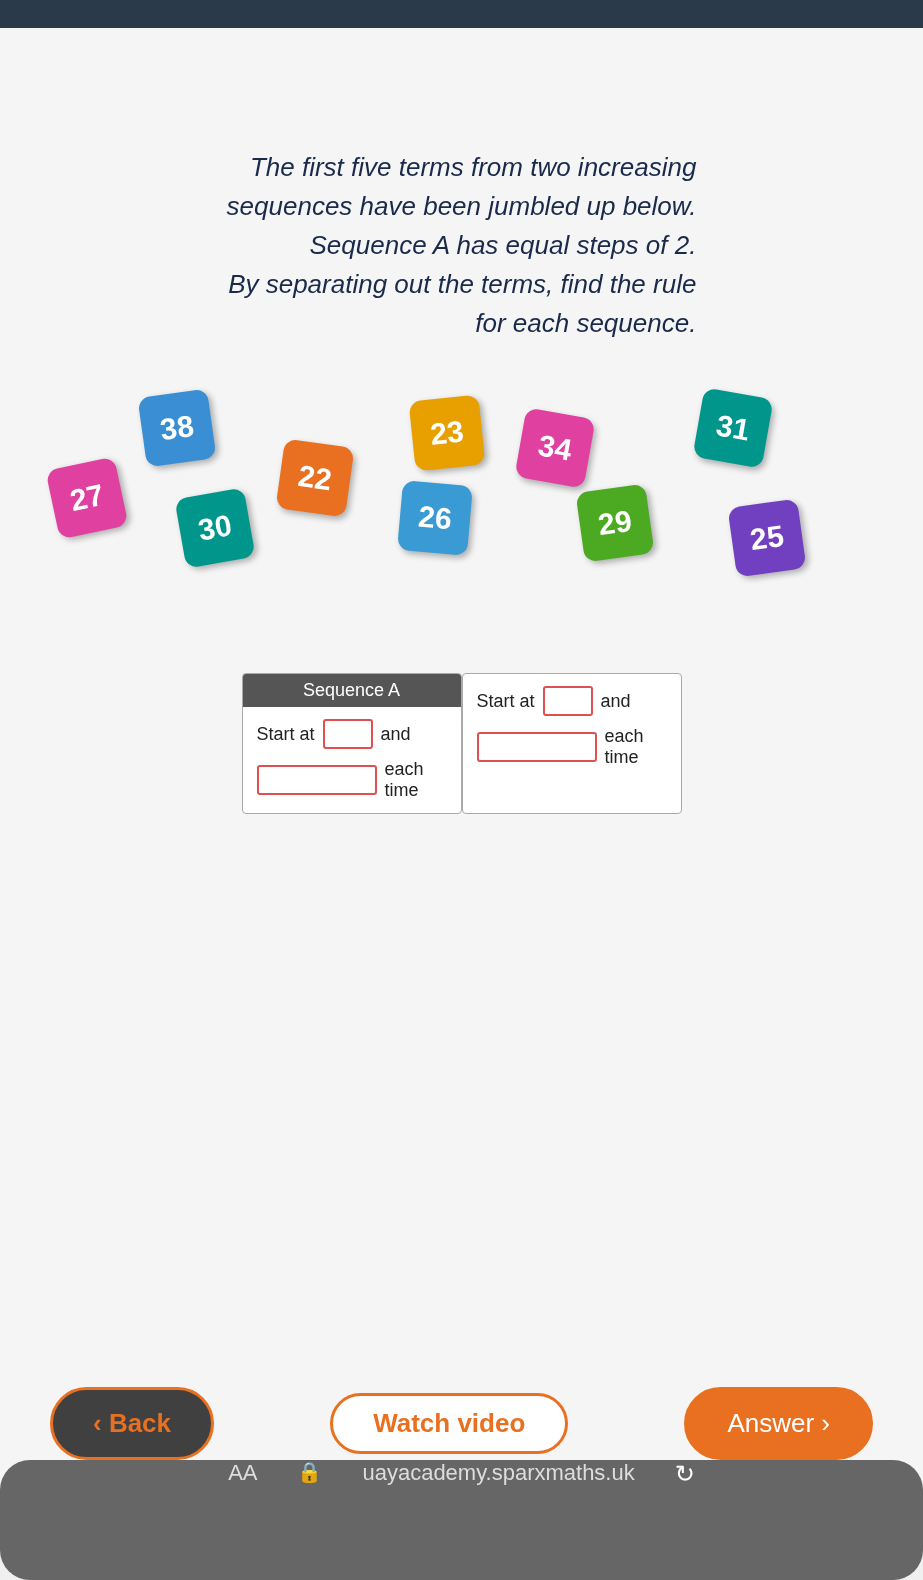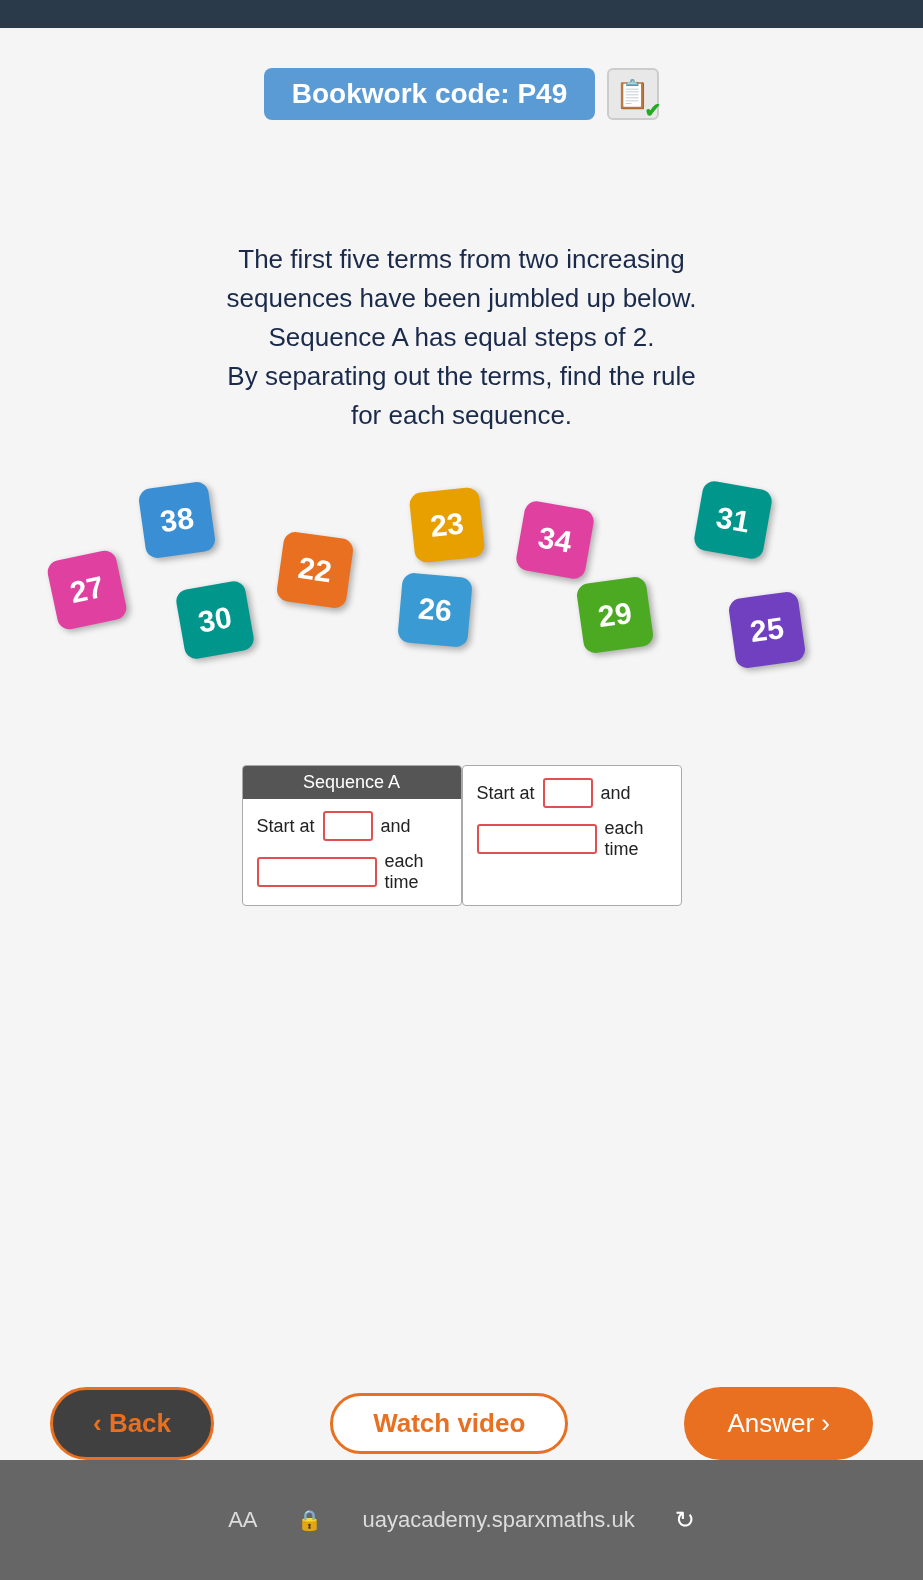--- a/index.html
+++ b/index.html
@@ -69,27 +69,28 @@
       position: absolute;
       bottom: -4px;
       right: -4px;
       color: #22aa22;
       font-size: 20px;
       font-weight: bold;
     }
 
     
     .question-text {
-      text-align: center;
+      text-align: right;
       color: #1a2a4a;
       font-size: 26px;
       line-height: 1.5;
       margin-top: 120px;
       padding: 0 60px;
       max-width: 860px;
+      font-style: italic;
     }
 
     
     .scatter-area {
       position: relative;
       width: 860px;
       height: 280px;
       margin-top: 40px;
     }
 
@@ -210,49 +211,42 @@
 
     
     .browser-bar {
       position: absolute;
       bottom: 0;
       left: 0;
       width: 100%;
       height: 120px;
       background: #666;
       display: flex;
-      align-items: center;
       justify-content: center;
       gap: 40px;
       color: white;
       font-size: 22px;
+      border-radius: 30px;
     }
 
     .browser-bar-text {
       color: #ddd;
     }
 
     .lock-icon {
       font-size: 20px;
     }
   </style>
 </head>
 <body>
 
 <div class="top-bar"></div>
 
 <div class="main-content">
 
-  <div class="bookwork-banner">
-    <div class="bookwork-code">Bookwork code: P49</div>
-    <div class="calculator-icon">
-      📋
-      <span class="checkmark-overlay">✔</span>
-    </div>
-  </div>
 
   <div class="question-text">
     <span>The first five terms from two increasing</span><br>
     <span>sequences have been jumbled up below.</span><br>
     <span>Sequence A has equal steps of 2.</span><br>
     <span>By separating out the terms, find the rule</span><br>
     <span>for each sequence.</span>
   </div>
 
   <div class="scatter-area" id="scatter-area">

